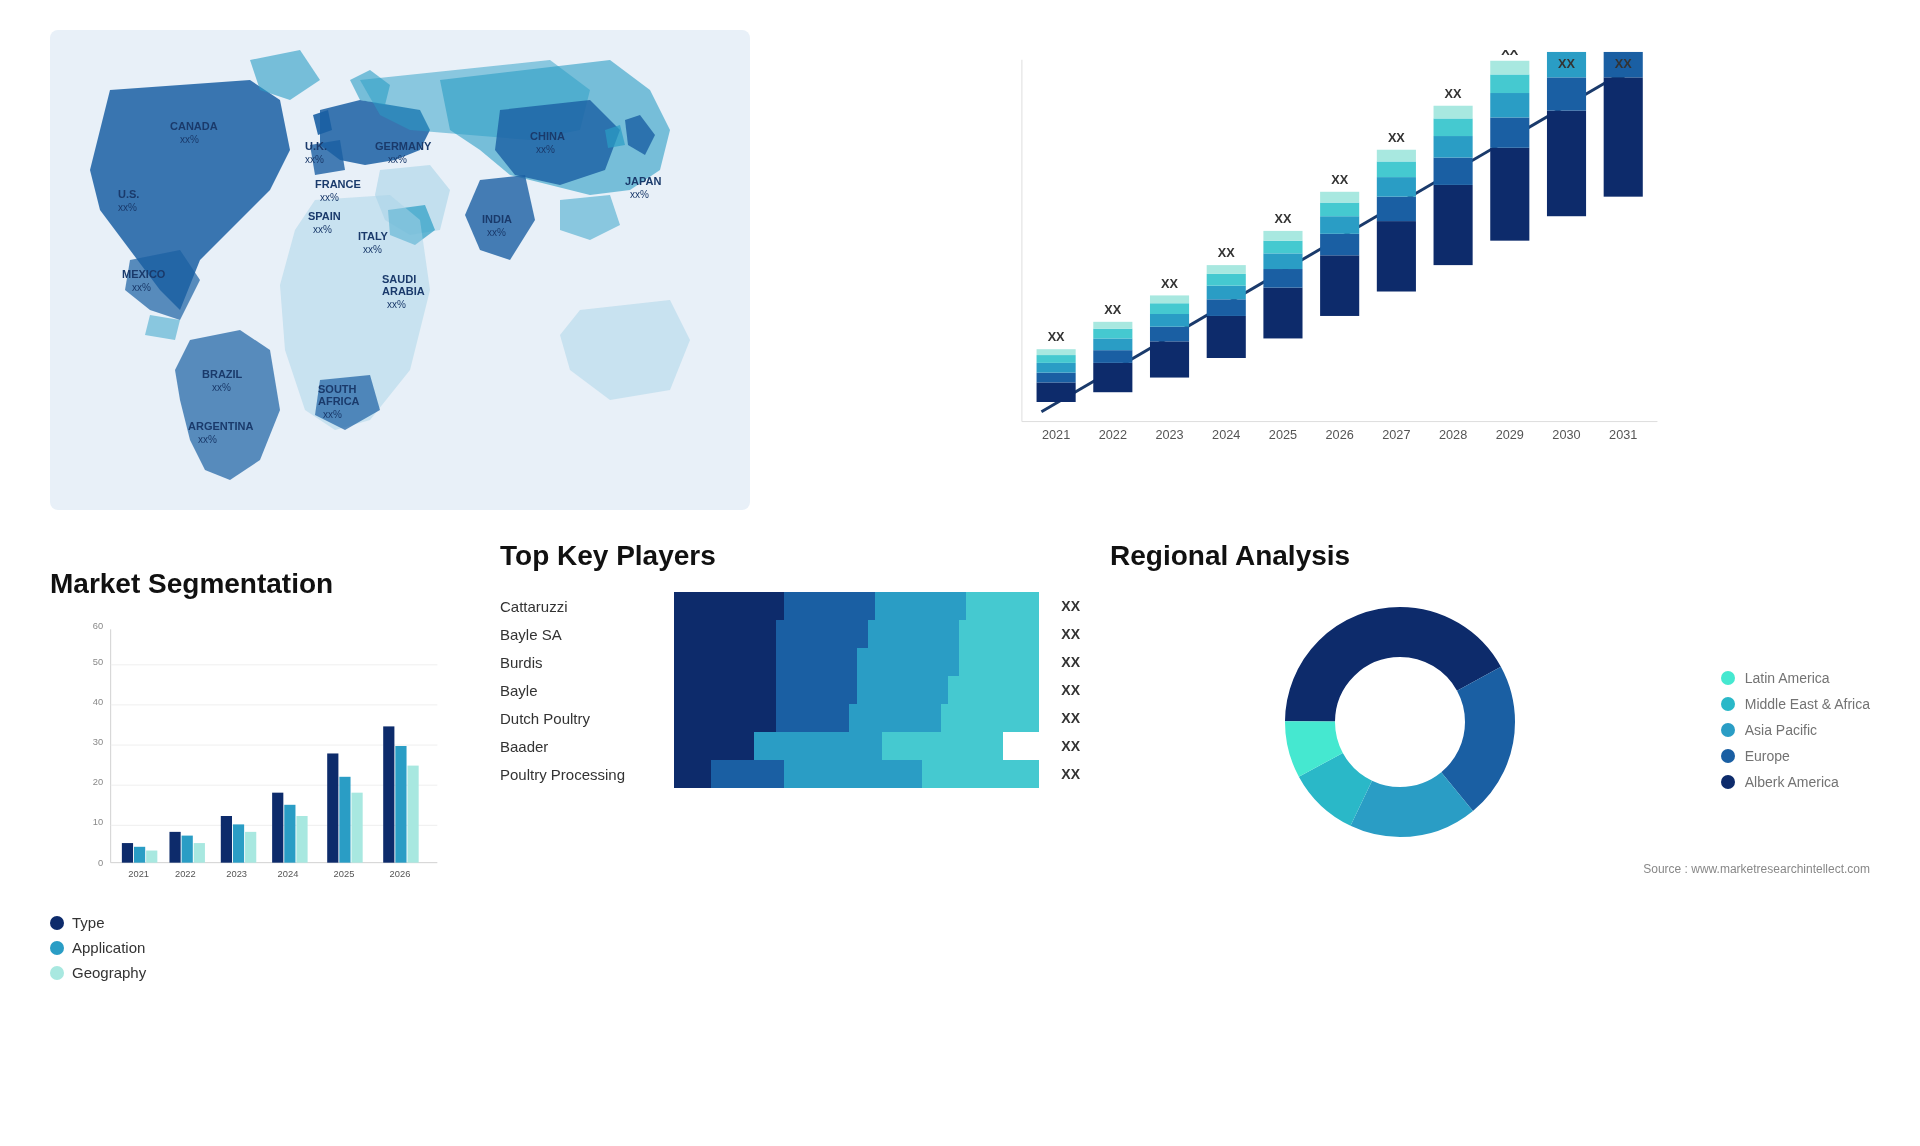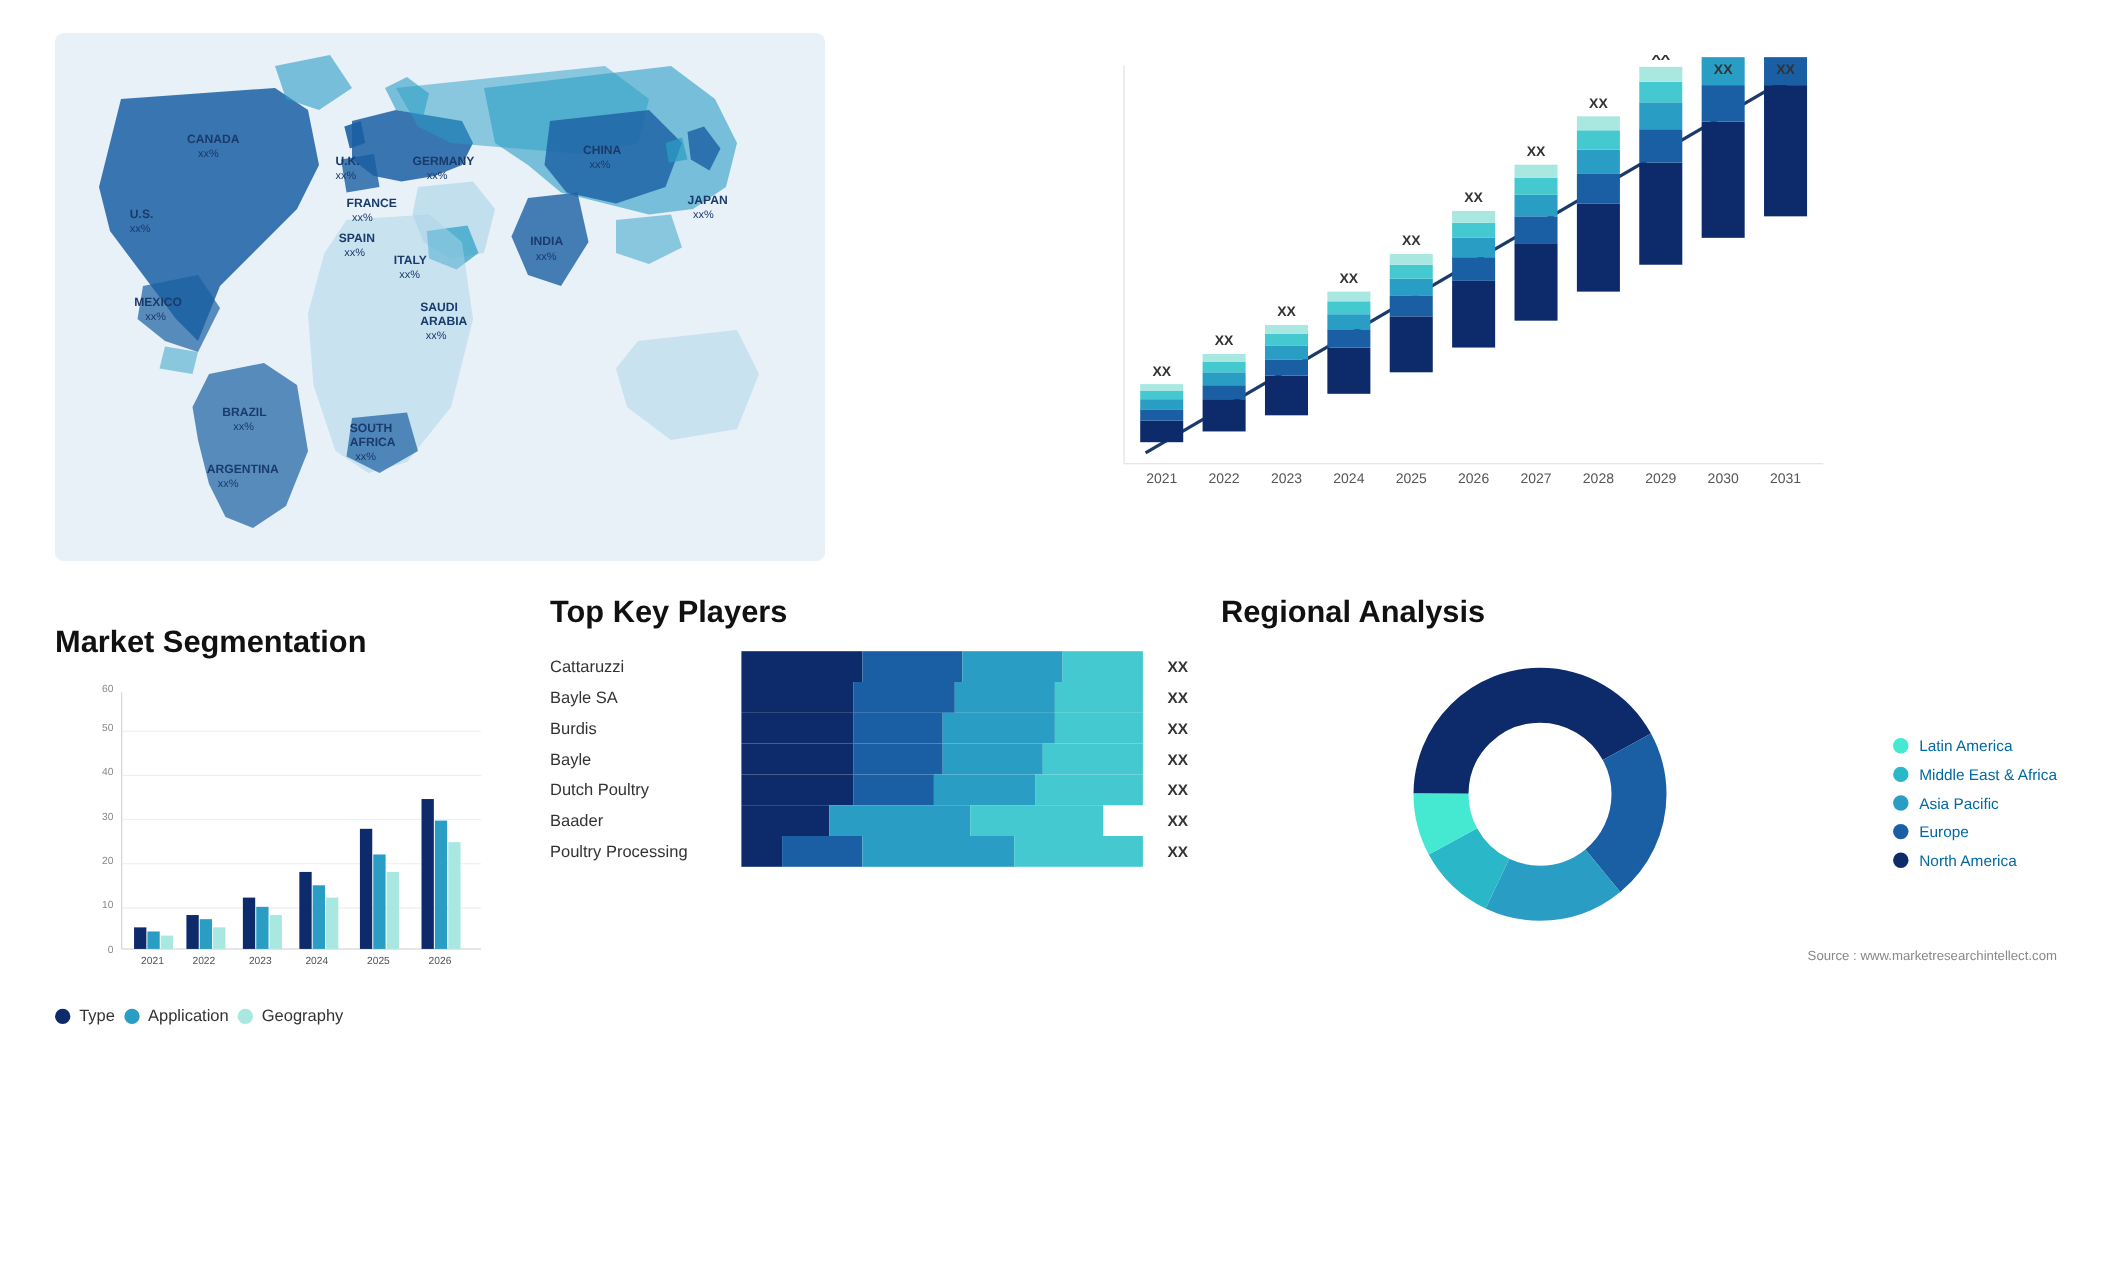--- a/index.html
+++ b/index.html
@@ -96,21 +96,21 @@
 
     .section-title {
       font-size: 28px;
       font-weight: 700;
       color: #111;
       margin-bottom: 20px;
     }
 
     .seg-legend {
       display: flex;
-      flex-direction: row;
+      flex-direction: column;
       gap: 8px;
       margin-top: 10px;
     }
 
     .legend-item {
       display: flex;
       align-items: center;
       gap: 8px;
       font-size: 15px;
       color: #333;
@@ -169,21 +169,21 @@
       flex-direction: column;
       gap: 10px;
       margin-top: 15px;
     }
 
     .reg-legend-item {
       display: flex;
       align-items: center;
       gap: 10px;
       font-size: 14px;
-      color: #0369a1;
+      color: #737373;
     }
 
     .reg-dot {
       width: 14px;
       height: 14px;
       border-radius: 50%;
       flex-shrink: 0;
     }
 
     .regional-inner {
@@ -605,21 +605,21 @@
           <div class="reg-legend-item">
             <div class="reg-dot" style="background:#2a9dc5;"></div>
             <span>Asia Pacific</span>
           </div>
           <div class="reg-legend-item">
             <div class="reg-dot" style="background:#1a5fa3;"></div>
             <span>Europe</span>
           </div>
           <div class="reg-legend-item">
             <div class="reg-dot" style="background:#0d2b6b;"></div>
-            <span>North America</span>
+            <span>Alberk America</span>
           </div>
         </div>
       </div>
       <p class="source-text">Source : www.marketresearchintellect.com</p>
     </div>
 
   </div>
 </div>
 
 </body></html>

